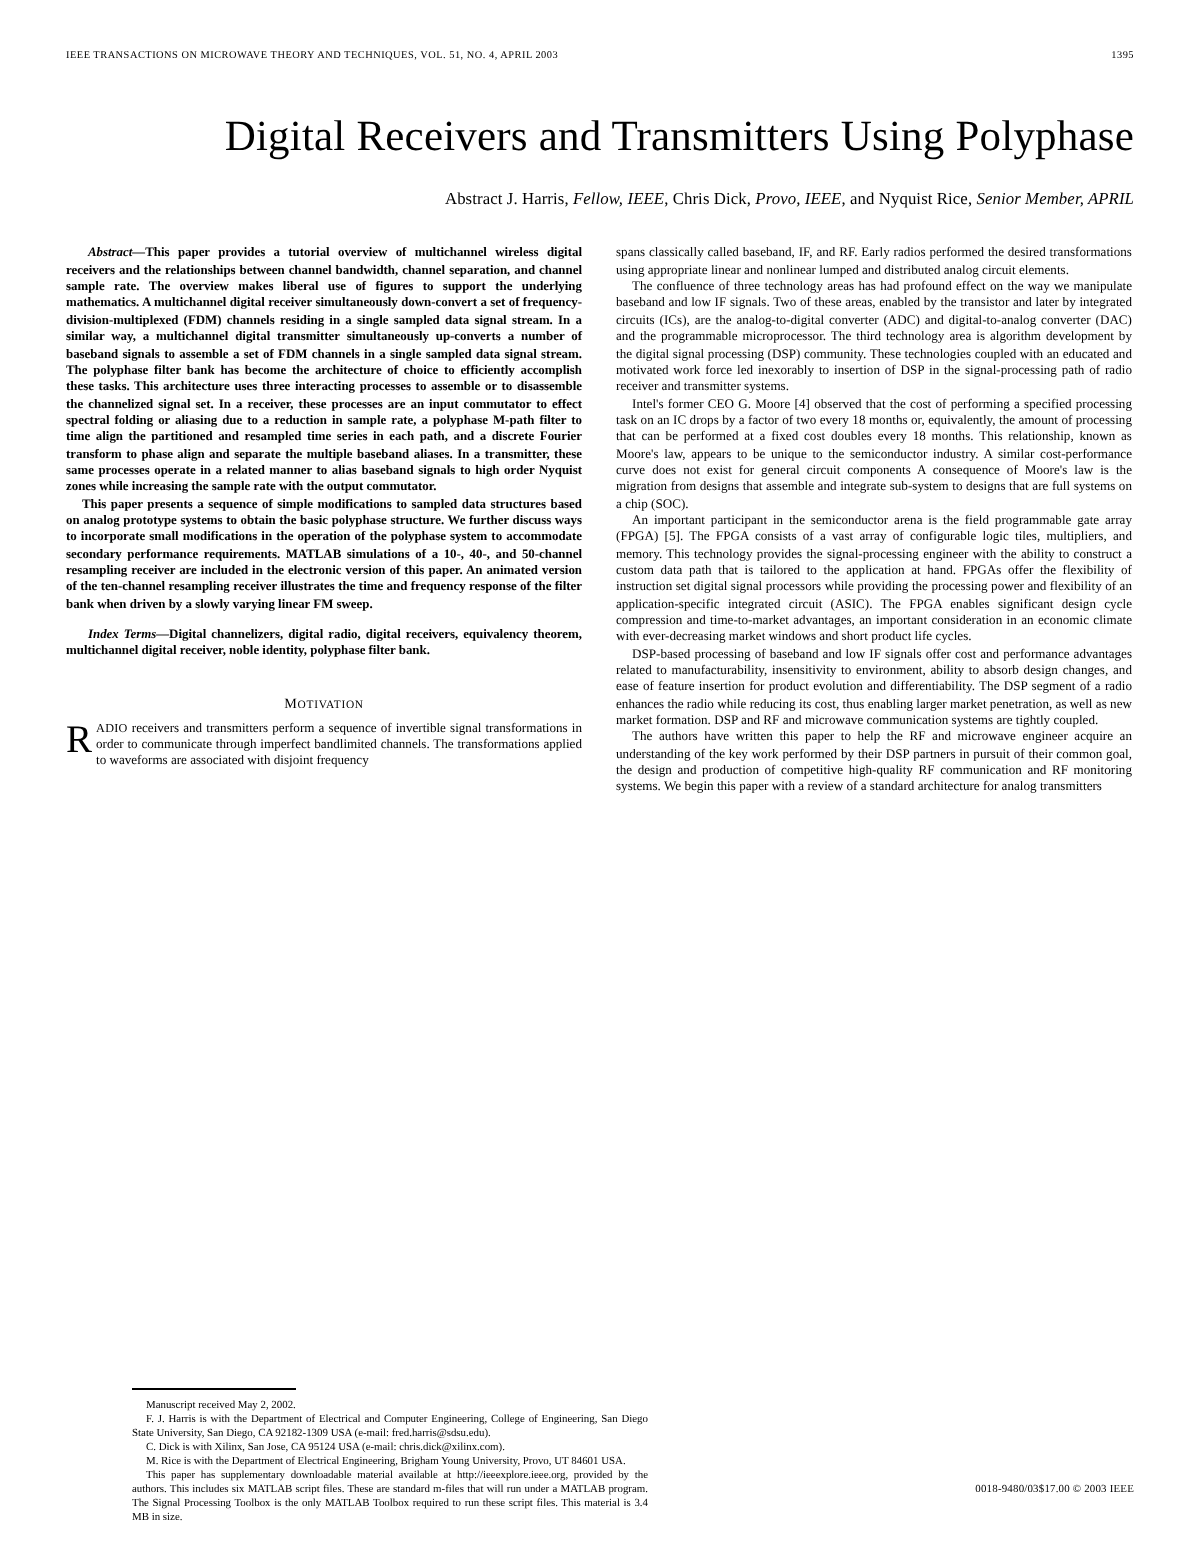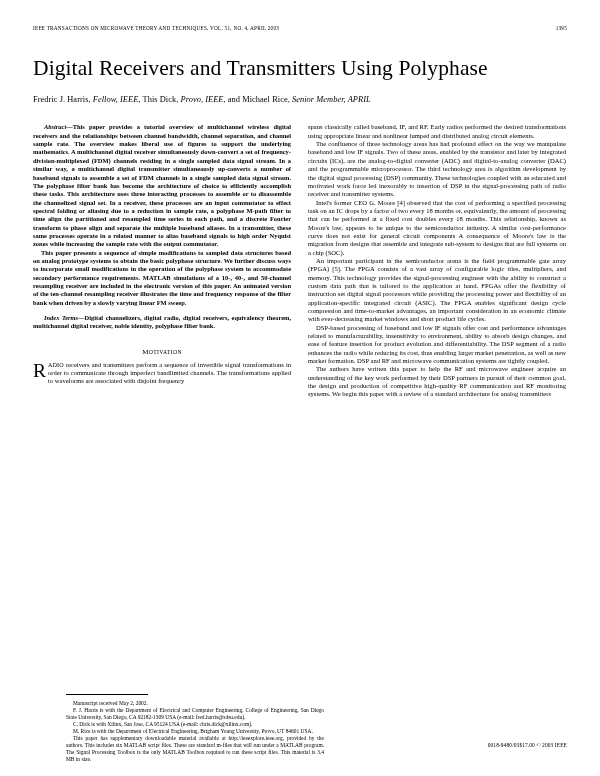--- a/index.html
+++ b/index.html
@@ -33,21 +33,21 @@
     letter-spacing: 0.25px;
     line-height: 1;
     height: 8px;
   }
   .runhead .rh-left { white-space: nowrap; }
   .runhead .rh-right { white-space: nowrap; }
 
   
   .titleblock {
     margin-top: 22px;
-    text-align: left;
+    text-align: right;
   }
   .paper-title {
     font-size: 21.5px;
     line-height: 1.18;
     font-weight: normal;
     margin: 0;
     letter-spacing: 0.1px;
   }
   .authors {
     margin-top: 14px;
@@ -183,21 +183,21 @@
 
   <div class="runhead">
     <span class="rh-left">IEEE TRANSACTIONS ON MICROWAVE THEORY AND TECHNIQUES, VOL. 51, NO. 4, APRIL 2003</span>
     <span class="rh-right">1395</span>
   </div>
 
   <div class="titleblock">
     <h1 class="paper-title">
       <span>Digital Receivers and Transmitters Using Polyphase</span><br>
     </h1>
-    <div class="authors"><span>Fredric J. Harris, </span><i>Fellow, IEEE</i><span>, This Dick, </span><i>Provo, IEEE</i><span>, and Michael Rice, </span><i>Senior Member, APRIL</i></div>
+    <div class="authors"><span>Abstract J. Harris, </span><i>Fellow, IEEE</i><span>, Chris Dick, </span><i>Provo, IEEE</i><span>, and Nyquist Rice, </span><i>Senior Member, APRIL</i></div>
   </div>
 
   <div class="columns">
 
     <div class="col col-left">
 
       <p class="abstract"><span class="lead">Abstract—</span><span>This paper provides a tutorial overview of multichannel wireless digital receivers and the relationships between channel bandwidth, channel separation, and channel sample rate. The overview makes liberal use of figures to support the underlying mathematics. A multichannel digital receiver simultaneously down-convert a set of frequency-division-multiplexed (FDM) channels residing in a single sampled data signal stream. In a similar way, a multichannel digital transmitter simultaneously up-converts a number of baseband signals to assemble a set of FDM channels in a single sampled data signal stream. The polyphase filter bank has become the architecture of choice to efficiently accomplish these tasks. This architecture uses three interacting processes to assemble or to disassemble the channelized signal set. In a receiver, these processes are an input commutator to effect spectral folding or aliasing due to a reduction in sample rate, a polyphase M-path filter to time align the partitioned and resampled time series in each path, and a discrete Fourier transform to phase align and separate the multiple baseband aliases. In a transmitter, these same processes operate in a related manner to alias baseband signals to high order Nyquist zones while increasing the sample rate with the output commutator.</span></p>
 
       <p class="abstract cont">This paper presents a sequence of simple modifications to sampled data structures based on analog prototype systems to obtain the basic polyphase structure. We further discuss ways to incorporate small modifications in the operation of the polyphase system to accommodate secondary performance requirements. MATLAB simulations of a 10-, 40-, and 50-channel resampling receiver are included in the electronic version of this paper. An animated version of the ten-channel resampling receiver illustrates the time and frequency response of the filter bank when driven by a slowly varying linear FM sweep.</p>
 

